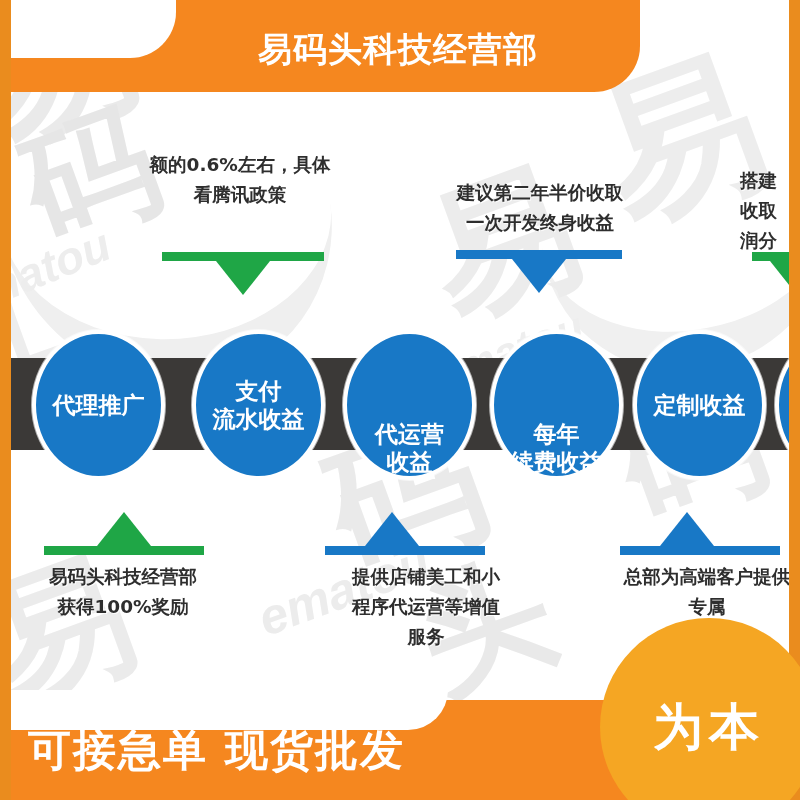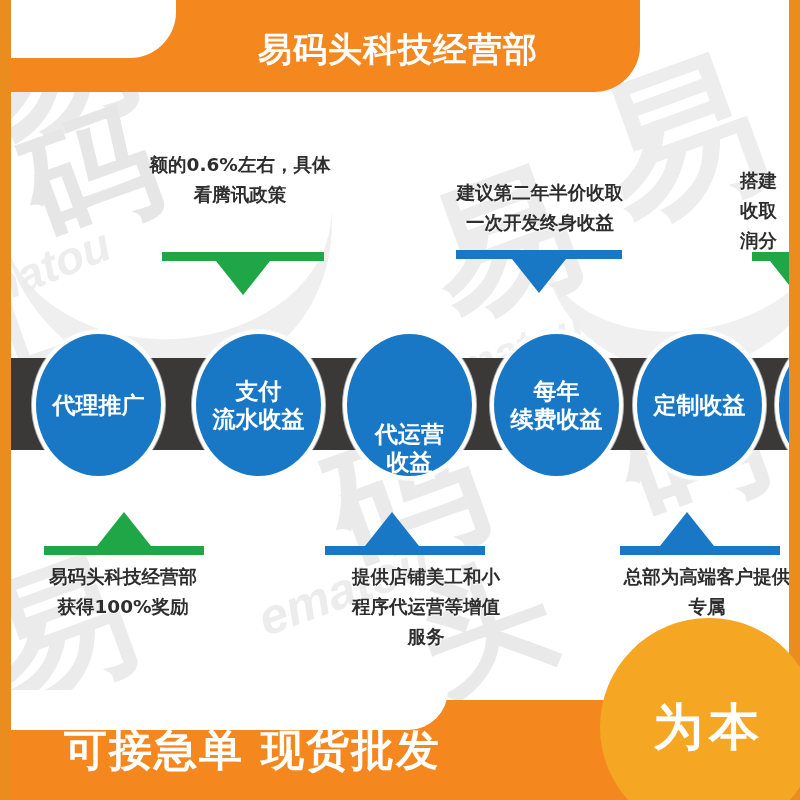--- a/index.html
+++ b/index.html
@@ -195,21 +195,20 @@
     position: absolute;
     left: 28px;
     top: 722px;
     z-index: 8;
     color: #ffffff;
     font-family: "DejaVu Sans", sans-serif;
     font-weight: bold;
     font-size: 43px;
     letter-spacing: 2px;
     white-space: nowrap;
-    margin-left: 36px;
   }
   .badge-circle {
     position: absolute;
     left: 600px;
     top: 618px;
     width: 218px;
     height: 218px;
     border-radius: 50%;
     background: #F5A623;
     z-index: 7;
@@ -297,21 +296,21 @@
     </div>
   </div>
 
   <div class="circle" style="left:343px; top:330px; width:133px; height:150px;align-items:flex-end;">
     <div>
       <div>代运营</div>
       <div>收益</div>
     </div>
   </div>
 
-  <div class="circle" style="left:490px; top:330px; width:133px; height:150px;">
+  <div class="circle" style="left:490px; top:330px; width:133px; height:150px;align-items:flex-end;">
     <div>
       <div>每年</div>
       <div>续费收益</div>
     </div>
   </div>
 
   <div class="circle" style="left:633px; top:330px; width:133px; height:150px;">
     <div>
       <div>定制收益</div>
     </div>

